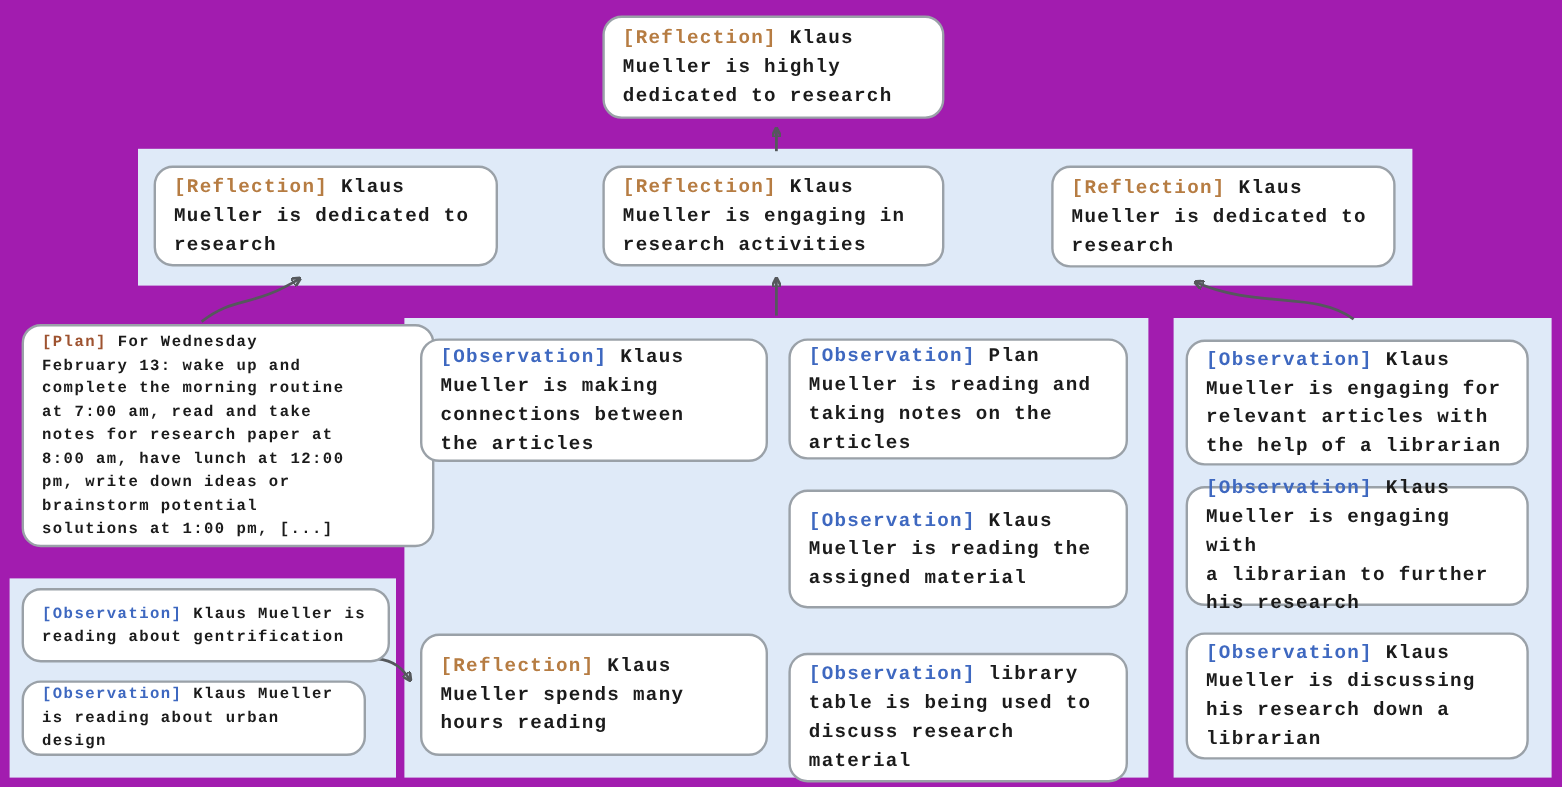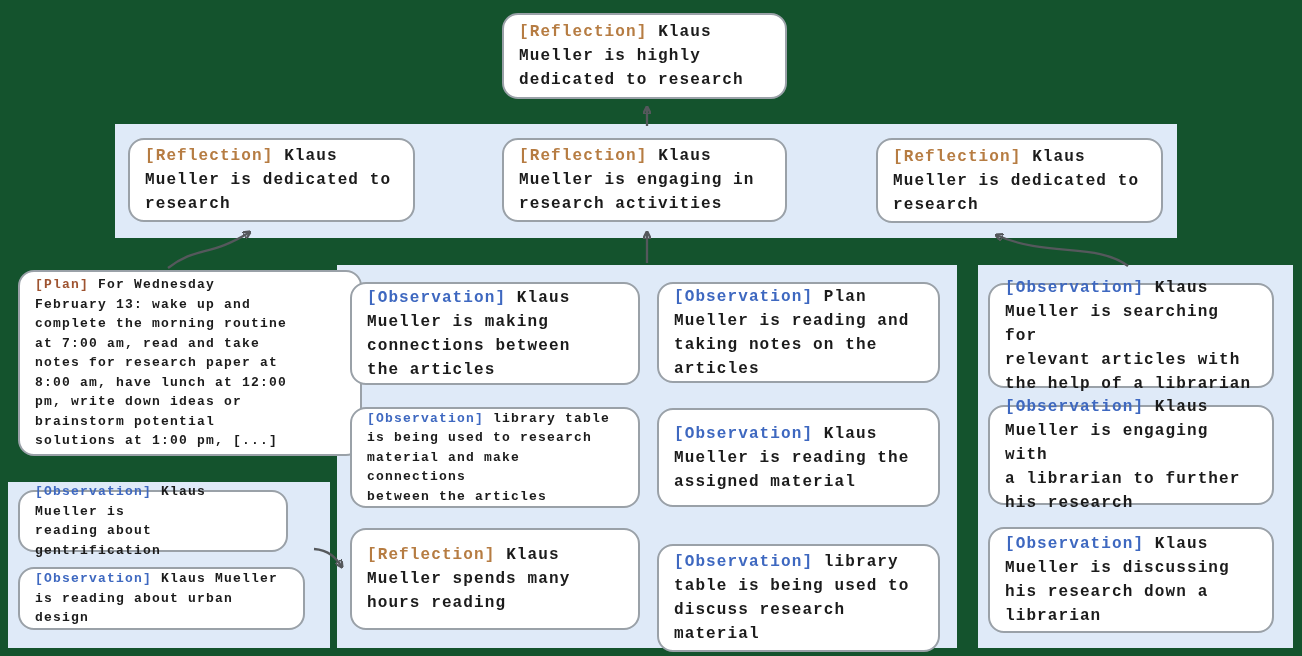--- a/index.html
+++ b/index.html
@@ -1,20 +1,20 @@
 <!DOCTYPE html>
 <html><head>
 <meta charset="utf-8">
 <title>Diagram</title>
 <style>
   html,body { margin:0; padding:0; background:#ffffff; }
   #canvas {
     position:relative;
     width:1302px; height:656px;
-    background:#14532d;
+    background:#a21caf;
     font-family:"Liberation Mono","DejaVu Sans Mono",monospace;
     font-weight:700;
     color:#1b1b1b;
     overflow:hidden;
   }
   .band { position:absolute; background:#dfeaf8; }
   .node {
     position:absolute;
     background:#ffffff;
     border:2.5px solid #9aa1a8;
@@ -83,66 +83,60 @@
 February 13: wake up and
 complete the morning routine
 at 7:00 am, read and take
 notes for research paper at
 8:00 am, have lunch at 12:00
 pm, write down ideas or
 brainstorm potential
 solutions at 1:00 pm, [...]</span></div>
   </div>
 
-  <div class="node small" style="left:18px; top:490px; width:270px; height:62px;">
+  <div class="node small" style="left:18px; top:490px; width:307px; height:62px;">
     <div class="txt"><span class="tag-observation">[Observation]</span> <span>Klaus Mueller is
 reading about gentrification</span></div>
   </div>
   <div class="node small" style="left:18px; top:567px; width:287px; height:63px;justify-content:center;">
     <div class="txt"><span class="tag-observation">[Observation]</span> <span>Klaus Mueller
 is reading about urban design</span></div>
   </div>
 
   <div class="node large" style="left:350px; top:282px; width:290px; height:103px;">
     <div class="txt"><span class="tag-observation">[Observation]</span> <span>Klaus
 Mueller is making
 connections between
 the articles</span></div>
   </div>
   <div class="node large" style="left:657px; top:282px; width:283px; height:101px;">
     <div class="txt"><span class="tag-observation">[Observation]</span> <span>Plan
 Mueller is reading and
 taking notes on the
 articles</span></div>
   </div>
-  <div class="node small" style="left:350px; top:407px; width:290px; height:101px;">
-    <div class="txt"><span class="tag-observation">[Observation]</span> <span>library table
-is being used to research
-material and make connections
-between the articles</span></div>
-  </div>
   <div class="node large" style="left:657px; top:408px; width:283px; height:99px;">
     <div class="txt"><span class="tag-observation">[Observation]</span> <span>Klaus
 Mueller is reading the
 assigned material</span></div>
   </div>
   <div class="node large" style="left:350px; top:528px; width:290px; height:102px;">
     <div class="txt"><span class="tag-reflection">[Reflection]</span> <span>Klaus
 Mueller spends many
 hours reading</span></div>
   </div>
   <div class="node large" style="left:657px; top:544px; width:283px; height:108px;">
     <div class="txt"><span class="tag-observation">[Observation]</span> <span>library
 table is being used to
 discuss research material</span></div>
   </div>
 
   <div class="node large" style="left:988px; top:283px; width:286px; height:105px;">
     <div class="txt"><span class="tag-observation">[Observation]</span> <span>Klaus
-Mueller is searching for
+Mueller is engaging for
 relevant articles with
 the help of a librarian</span></div>
   </div>
   <div class="node large" style="left:988px; top:405px; width:286px; height:100px;">
     <div class="txt"><span class="tag-observation">[Observation]</span> <span>Klaus
 Mueller is engaging with
 a librarian to further
 his research</span></div>
   </div>
   <div class="node large" style="left:988px; top:527px; width:286px; height:106px;">

